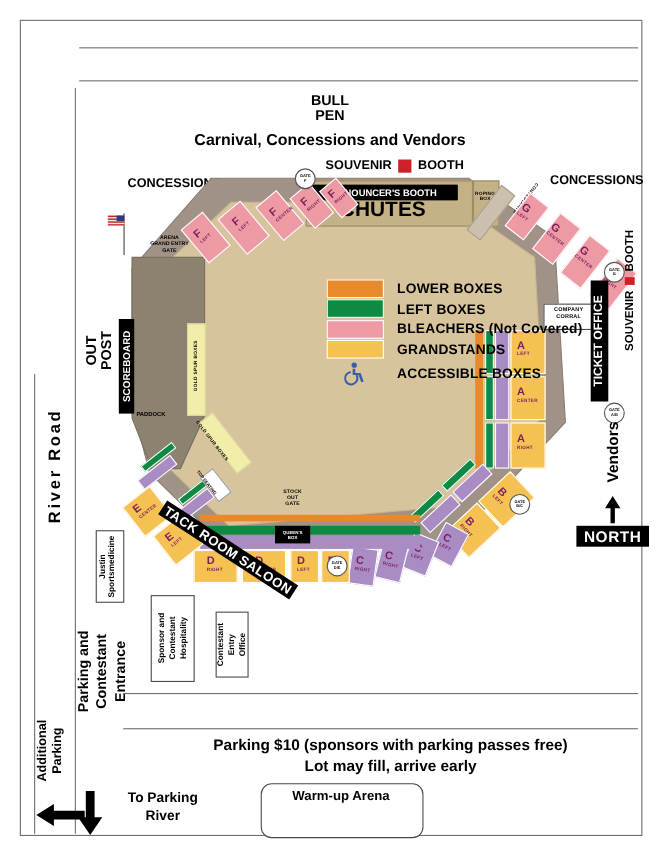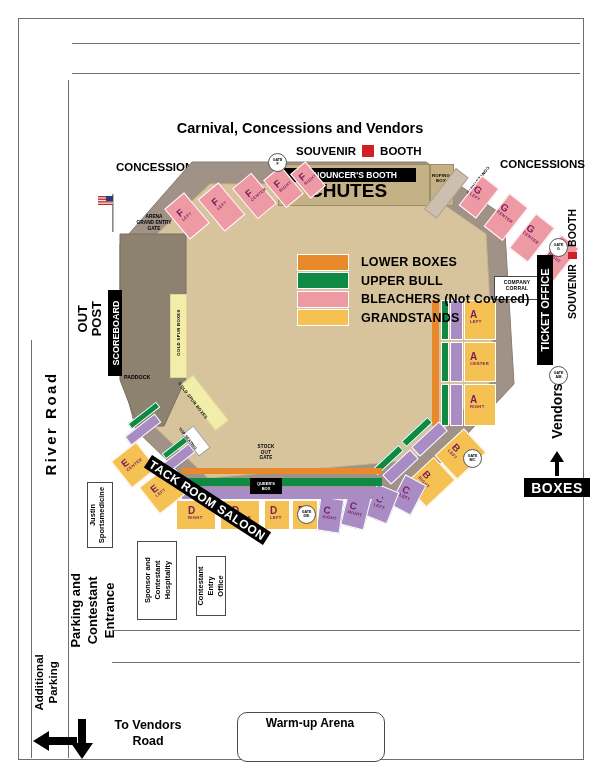--- a/index.html
+++ b/index.html
@@ -67,20 +67,24 @@
 
   <div class="abs hline" style="left:72px;top:43px;width:508px;"></div>
   <div class="abs hline" style="left:72px;top:73px;width:508px;"></div>
 
   <div class="abs vline" style="left:31px;top:340px;height:418px;"></div>
   <div class="abs vline" style="left:68px;top:80px;height:678px;"></div>
   <div class="abs" style="left:-50px;top:415px;width:200px;height:20px;">
     <div class="rot90 ctr road-label" style="width:200px;font-size:15px;letter-spacing:2.5px;">River Road</div>
   </div>
 
+  <div class="abs ctr t-bold" style="left:250px;top:84px;width:100px;font-size:13px;line-height:1.05;">
+    <div>BULL</div>
+    <div>PEN</div>
+  </div>
 
   <div class="abs ctr t-bold" style="left:140px;top:120px;width:320px;font-size:14.5px;">Carnival, Concessions and Vendors</div>
 
   <div class="abs t-bold" style="left:296px;top:145px;font-size:11.5px;display:flex;align-items:center;gap:6px;">
     <span>SOUVENIR</span>
     <span class="red-sq"></span>
     <span>BOOTH</span>
   </div>
 
   <div class="abs t-bold" style="left:116px;top:161px;font-size:11.5px;">CONCESSIONS</div>
@@ -372,29 +376,39 @@
     </svg>
   </div>
 
   <div class="legend" style="left:258px;top:253px;">
     <div class="legend-row">
       <div class="sw c-lower"></div>
       <div class="legend-txt">LOWER BOXES</div>
     </div>
     <div class="legend-row">
       <div class="sw c-upper"></div>
-      <div class="legend-txt">UPPER BULL</div>
+      <div class="legend-txt">LEFT BOXES</div>
     </div>
     <div class="legend-row">
       <div class="sw c-bleach"></div>
       <div class="legend-txt">BLEACHERS (Not Covered)</div>
     </div>
     <div class="legend-row">
       <div class="sw c-grand"></div>
       <div class="legend-txt">GRANDSTANDS</div>
+    </div>
+    <div class="legend-row" style="height:26px;">
+      <div class="sw" style="background:transparent;border:none;display:flex;align-items:center;justify-content:center;">
+        <svg width="20" height="22" viewBox="0 0 20 22">
+          <circle cx="9" cy="3" r="2.4" fill="#3b5ca8"></circle>
+          <path d="M7.6 6.2 L7.6 12 L13 12 L15.4 18.6 L17.6 17.8 L14.8 10.2 L10 10.2 L10 6.2 Z" fill="#3b5ca8"></path>
+          <path d="M11.4 12.6 A5.6 5.6 0 1 1 5.2 9.4" fill="none" stroke="#3b5ca8" stroke-width="1.9" stroke-linecap="round"></path>
+        </svg>
+      </div>
+      <div class="legend-txt">ACCESSIBLE BOXES</div>
     </div>
   </div>
 
   <div class="gate" style="left:268px;top:153px;">
     <span>GATE</span>
     <span>F</span>
   </div>
   <div class="gate" style="left:549px;top:238px;">
     <span>GATE</span>
     <span>G</span>
@@ -442,21 +456,21 @@
   </div>
 
   <div class="abs" style="left:512px;top:403px;width:90px;height:20px;">
     <div class="rot90 ctr t-bold" style="width:90px;font-size:14px;">Vendors</div>
   </div>
 
   <svg class="abs" width="22" height="26" style="left:546px;top:450px;">
     <path d="M11 1 L18 12 L13 12 L13 26 L9 26 L9 12 L4 12 Z" fill="#000"></path>
   </svg>
   <div class="abs blkbar" style="left:524px;top:478px;width:66px;height:19px;font-size:14px;letter-spacing:.5px;">
-    <span>BOXES</span>
+    <span>NORTH</span>
   </div>
 
 
   <div class="abs box-outline" style="left:87px;top:482px;width:24px;height:64px;">
     <div class="rot90 ctr" style="width:64px;height:24px;position:absolute;left:-20px;top:20px;
                 font-size:7.5px;font-weight:bold;line-height:1.25;white-space:pre-line;">Justin
 Sportsmedicine</div>
   </div>
 
   <div class="abs box-outline" style="left:137px;top:541px;width:38px;height:77px;">
@@ -484,29 +498,31 @@
 
   <div class="abs hline" style="left:112px;top:630px;width:468px;"></div>
   <div class="abs hline" style="left:112px;top:662px;width:468px;"></div>
 
   <div class="abs" style="left:-4px;top:668px;width:100px;height:32px;">
     <div class="rot90 ctr t-bold" style="width:100px;font-size:11.5px;line-height:1.25;
                 white-space:pre-line;">Additional
 Parking</div>
   </div>
 
+  <div class="abs ctr t-bold" style="left:140px;top:669px;width:430px;font-size:14px;">Parking $10 (sponsors with parking passes free)</div>
+  <div class="abs ctr t-bold" style="left:140px;top:688px;width:430px;font-size:14px;">Lot may fill, arrive early</div>
 
   <div class="abs" style="left:237px;top:712px;width:146px;height:48px;border:1px solid #4a4a4a;
               border-radius:10px;background:#fff;"></div>
   <div class="abs ctr t-bold" style="left:237px;top:716px;width:146px;font-size:12px;">Warm-up Arena</div>
 
   <svg class="abs arrow-left" width="46" height="26" style="left:32px;top:728px;">
     <path d="M1 13 L17 3 L17 9 L45 9 L45 17 L17 17 L17 23 Z" fill="#000"></path>
   </svg>
   <svg class="abs arrow-down" width="24" height="42" style="left:70px;top:718px;">
     <path d="M12 41 L1 25 L8 25 L8 1 L16 1 L16 25 L23 25 Z" fill="#000"></path>
   </svg>
   <div class="abs ctr t-bold" style="left:96px;top:718px;width:104px;font-size:12.5px;line-height:1.25;">
-    <div>To Vendors</div>
-    <div>Road</div>
+    <div>To Parking</div>
+    <div>River</div>
   </div>
 
 </div>
 
 </body></html>

